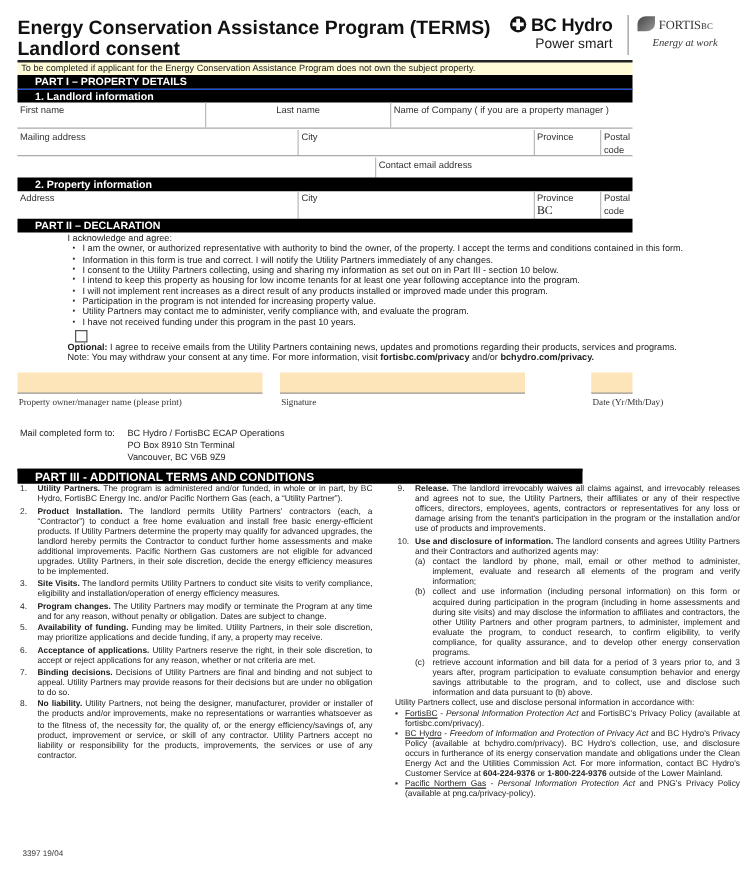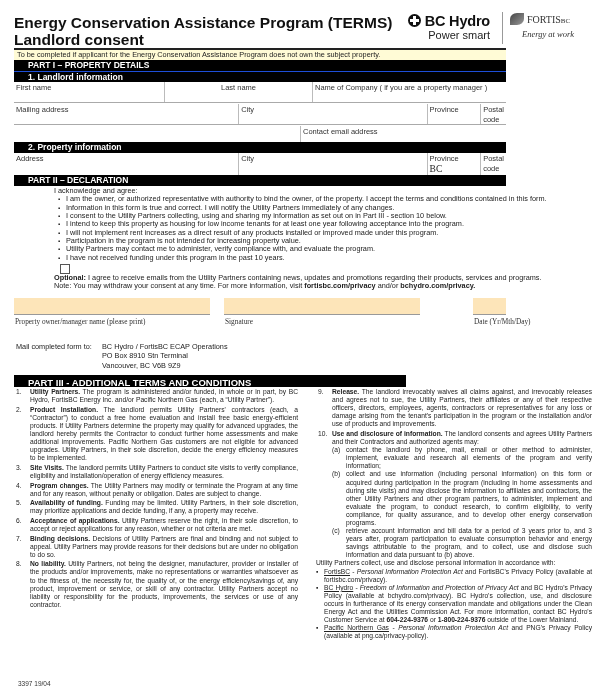--- a/index.html
+++ b/index.html
@@ -43,21 +43,21 @@
   .optional { display: flex; margin-top: 2px; flex-direction: column; }
   .checkbox { width: 10px; height: 10px; border: 1px solid #555; margin: 0 8px 0 6px; flex-shrink: 0; background: #fff; cursor: pointer; }
   .optional .txt b { font-weight: bold; }
 
   .sig-input { top: 298px; height: 17px; background: #fde5b9; border-bottom: 1px solid #999; }
   .sig-label { top: 317px; font-family: "Liberation Serif", serif; font-size: 7.3px; color: #333; }
 
   .mail-label { left: 16px; top: 342px; font-size: 7.3px; color: #222; }
   .mail-addr { left: 102px; top: 342px; font-size: 7.3px; line-height: 9.4px; color: #222; }
 
-  .bar-part3 { left: 14px; top: 375px; width: 392px; height: 12px; font-size: 9.5px; line-height: 12px; border-top: 2px solid #000; }
+  .bar-part3 { left: 14px; top: 375px; width: 452px; height: 12px; font-size: 9.5px; line-height: 12px; border-top: 2px solid #000; }
 
   .terms { top: 388px; font-size: 6.7px; line-height: 8.1px; color: #222; text-align: justify; }
   .terms-left { left: 14px; width: 284px; }
   .terms-right { left: 316px; width: 276px; }
   .term { display: flex; margin-bottom: 1.5px; }
   .term .num { width: 16px; flex-shrink: 0; padding-left: 2px; }
   .term .body { flex: 1; }
   .sub-item { display: flex; }
   .sub-item .lbl { width: 14px; flex-shrink: 0; }
   .sub-item .body { flex: 1; }

